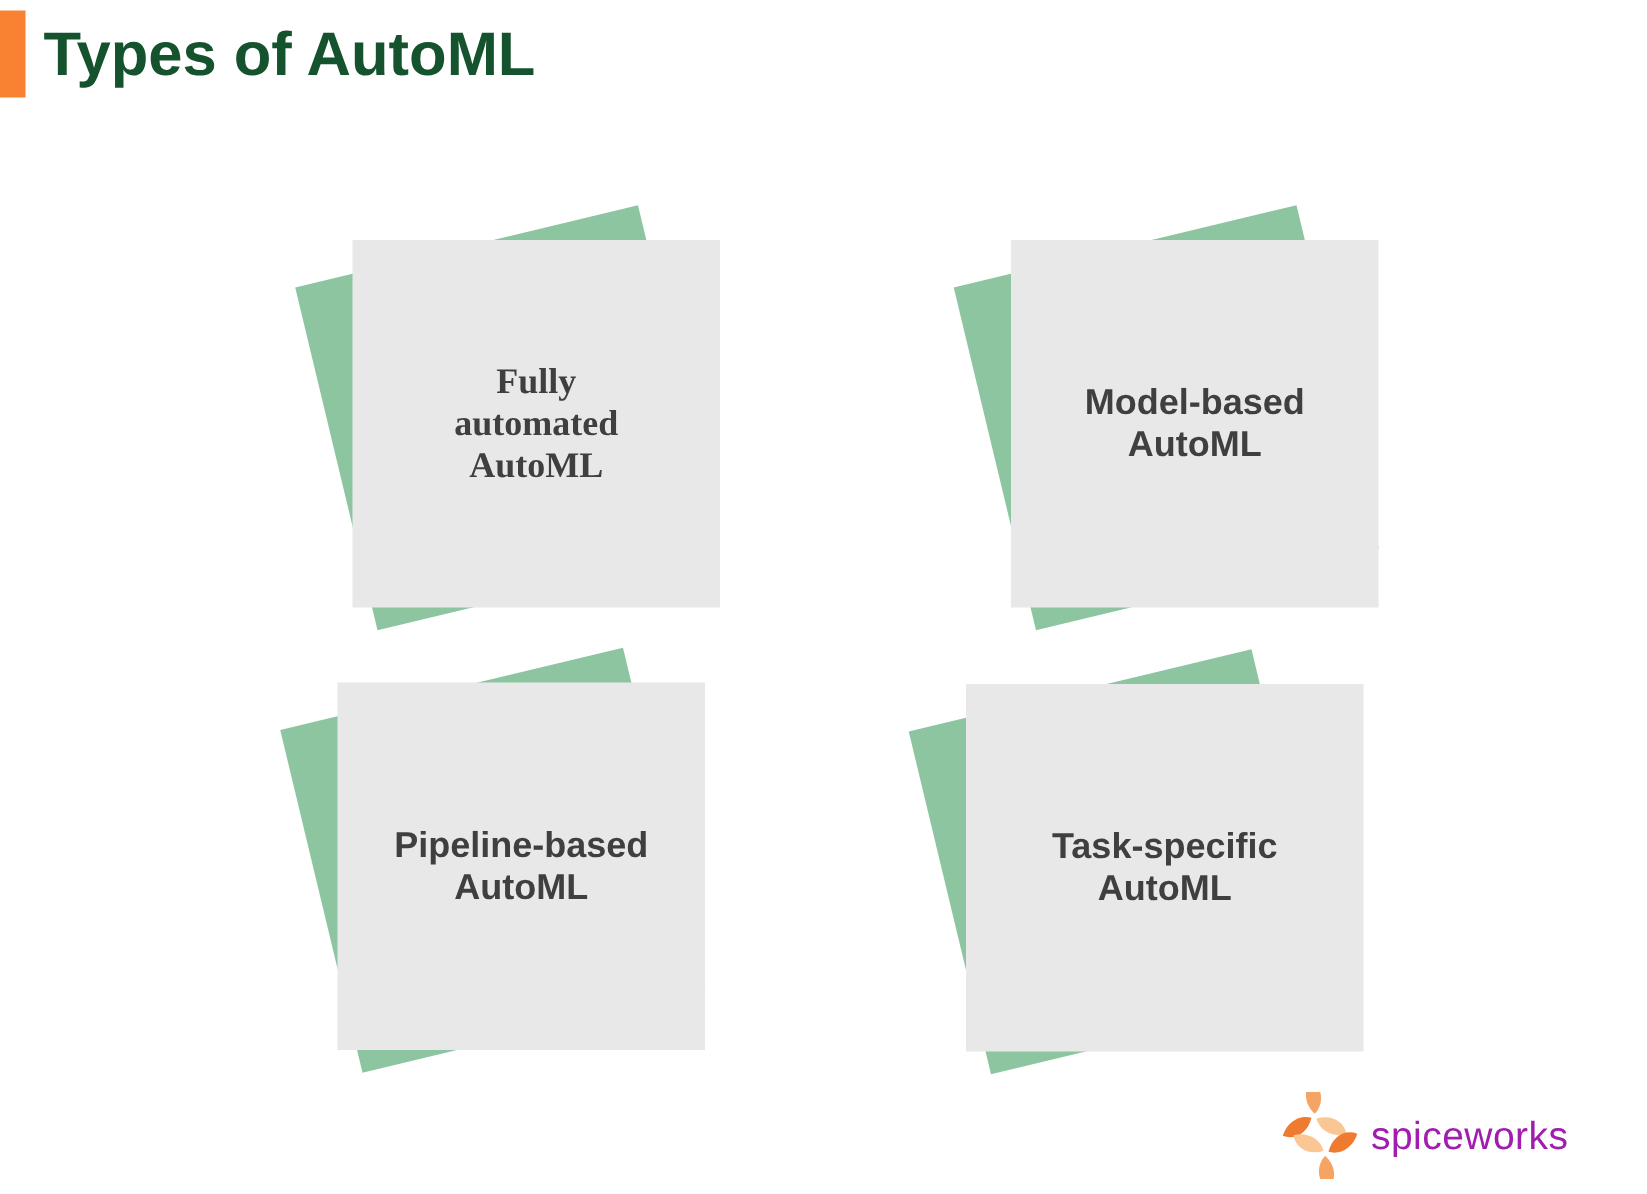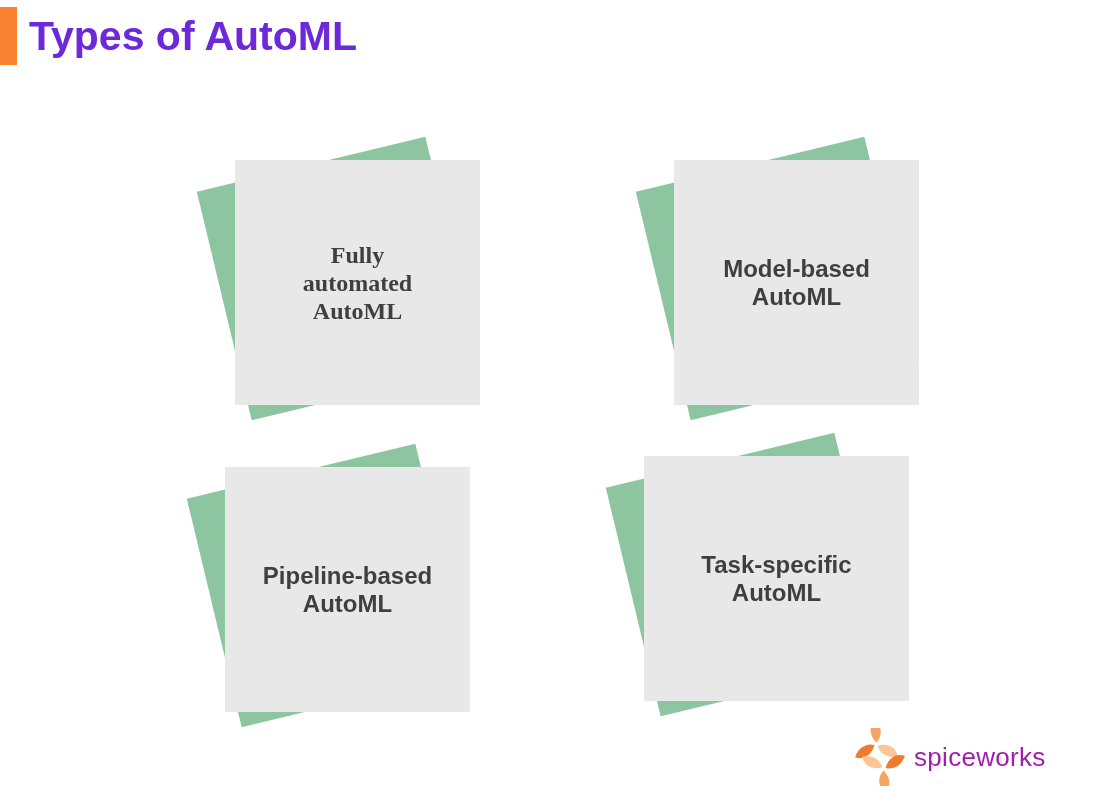--- a/index.html
+++ b/index.html
@@ -19,28 +19,28 @@
     width: 17px; height: 58px;
     background: #F98132;
   }
   .title {
     position: absolute;
     left: 29px; top: 13px;
     margin: 0;
     font-size: 41px;
     line-height: 1.15;
     font-weight: 700;
-    color: #6d28d9;
+    color: #14532d;
   }
 
   
   .card { position: absolute; width: 245px; height: 245px; }
   .card-1 { left: 235px; top: 160px; font-family: Liberation Serif, serif; }
   .card-2 { left: 638px; top: 160px; margin-left: 36px; }
-  .card-3 { left: 225px; top: 467px; }
+  .card-3 { left: 225px; top: 455px; }
   .card-4 { left: 644px; top: 456px; padding-left: 20px; }
 
   .card-back {
     position: absolute;
     left: -14px; top: 1px;
     width: 235px; height: 235px;
     background: #8EC5A1;
     transform: rotate(-13.5deg);
   }
   .card-front {

